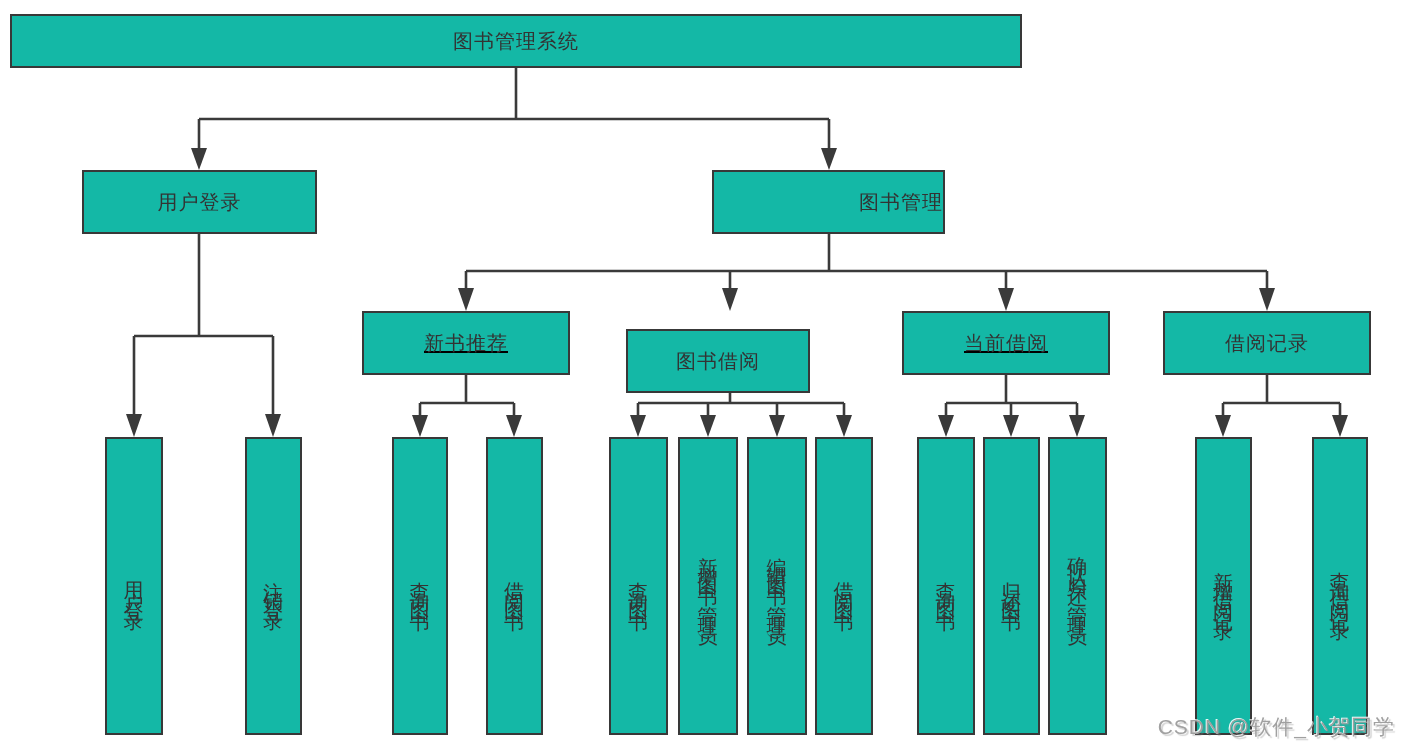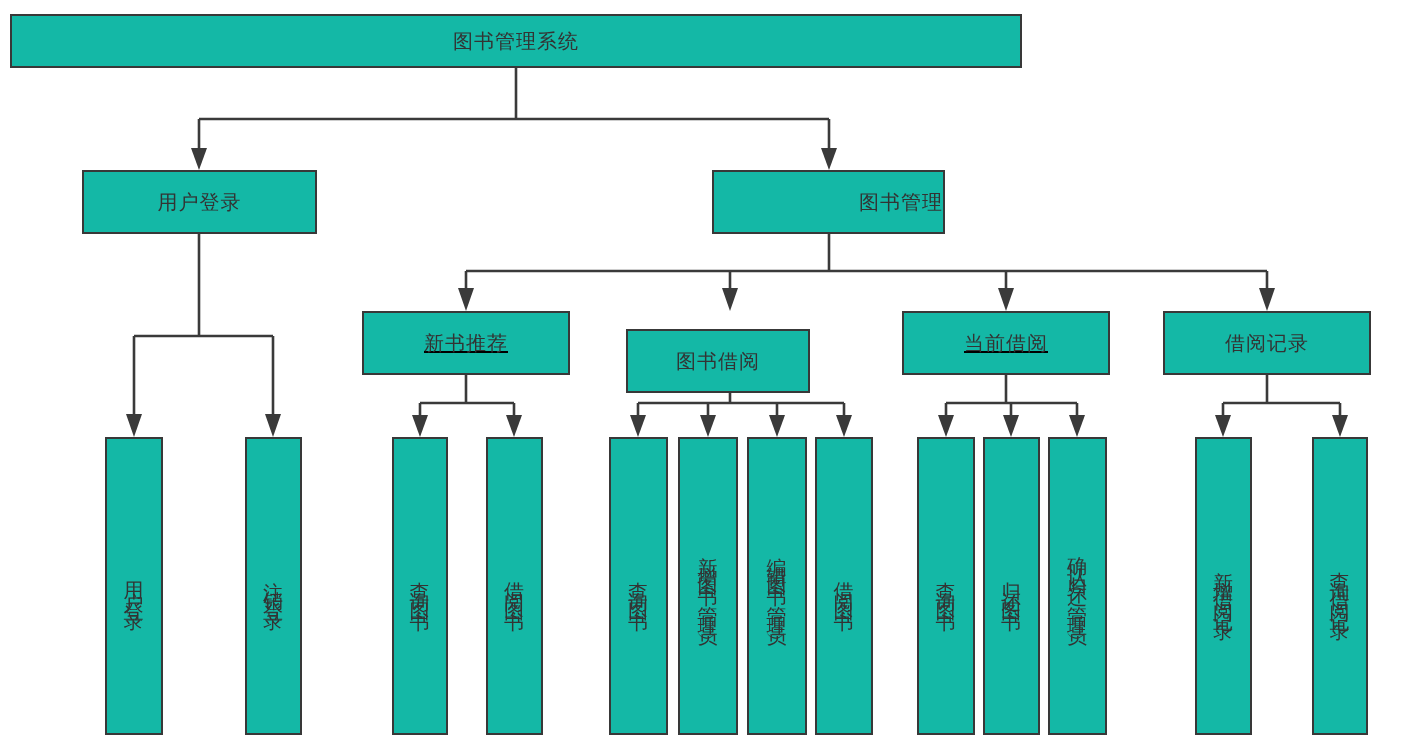--- a/index.html
+++ b/index.html
@@ -194,14 +194,15 @@
     <span>确认归还（管理员）</span>
   </div>
 
   <div class="vbox" style="left:1195px; top:437px; width:57px; height:298px;">
     <span>新增借阅记录</span>
   </div>
   <div class="vbox" style="left:1312px; top:437px; width:56px; height:298px;">
     <span>查询借阅记录</span>
   </div>
 
+  <div class="watermark">CSDN @软件_小贺同学</div>
 
 </div>
 
 </body></html>

